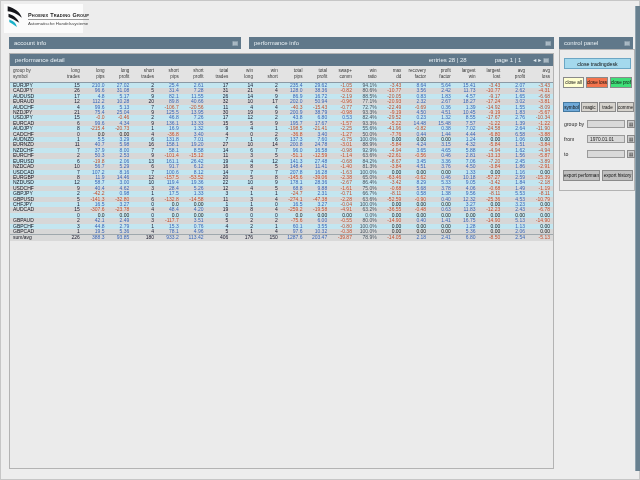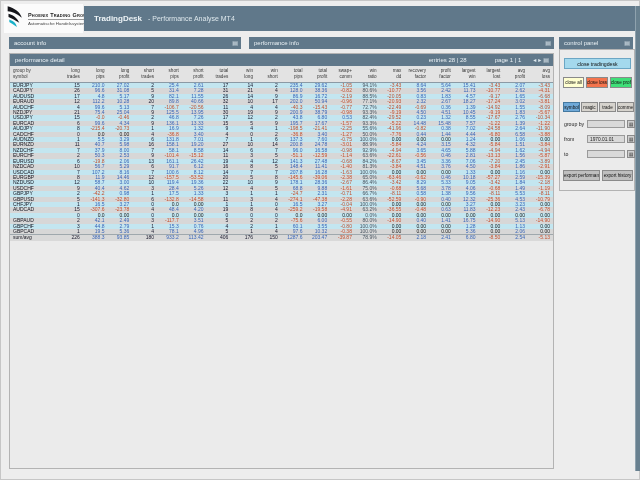--- a/index.html
+++ b/index.html
@@ -80,24 +80,20 @@
         <path d="M3,10 C10,12 14,16 16,21 C11,18 6,15 3,14 Z" fill="#15151a"></path>
         <path d="M4,17 C9,19 12,21 13,26 C9,23 5,21 4,20 Z" fill="#18b0c8"></path>
       </svg>
     </span>
     <span class="logo-text">
       <span class="logo-line1" style="display:block">Phoenix Trading Group</span>
       <span class="logo-line2" style="display:block">Automatische Handelssysteme</span>
     </span>
   </div>
 
-  <div class="title-bar">
-    <span class="title-app">TradingDesk</span>
-    <span class="title-sub">-  Performance Analyse MT4</span>
-  </div>
 
   <div class="v-scroll"></div>
 
   <div class="bar bar-account">
     <span>account info</span>
     <span class="spacer"></span>
     <span class="win-icon">▤</span>
   </div>
   <div class="bar bar-perf">
     <span>performance info</span>

